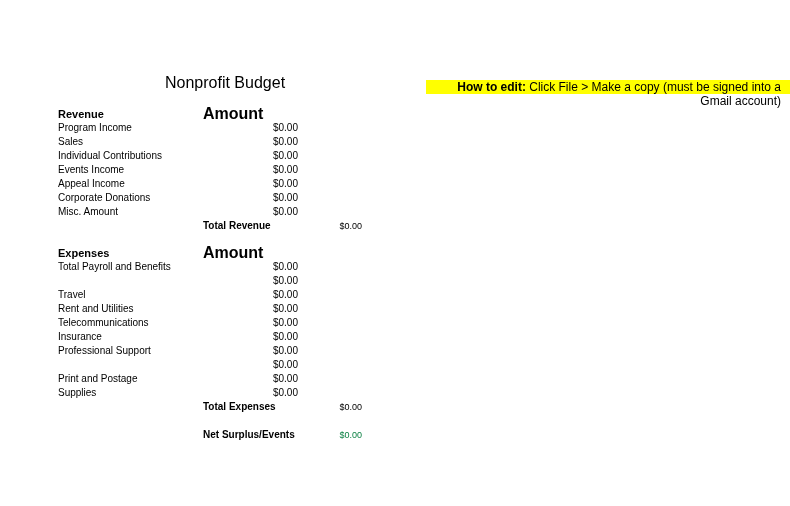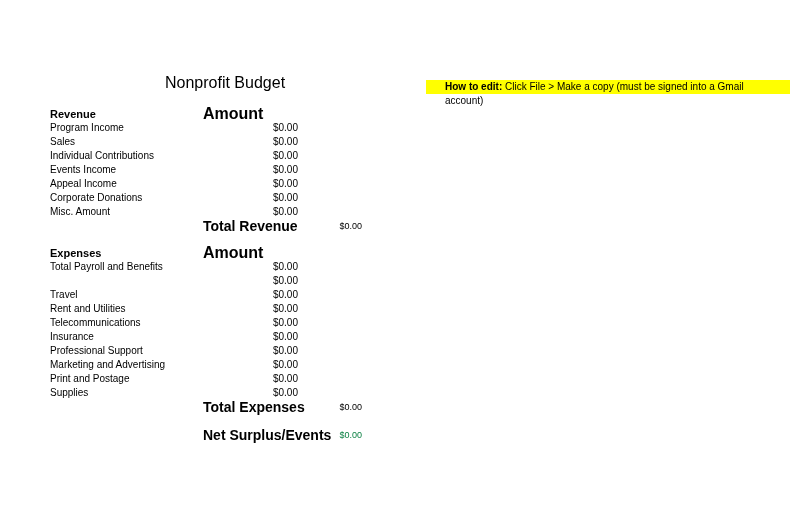--- a/index.html
+++ b/index.html
@@ -1,25 +1,25 @@
 <!DOCTYPE html>
 <html><head>
 <meta charset="utf-8">
 <style>
   html,body{margin:0;padding:0;background:#fff;}
   body{width:790px;height:506px;position:relative;overflow:hidden;font-family:"Liberation Sans",sans-serif;color:#000;}
   .title{position:absolute;left:145px;top:74px;font-size:16px;margin-left:20px;}
-  .note{position:absolute;left:426px;top:80px;height:14px;line-height:14px;background:#ffff00;font-size:10px;padding:0 19px;}
+  .note{position:absolute;left:426px;top:80px;height:14px;line-height:14px;background:#ffff00;font-size:12px;padding:0 9px;text-align:right;}
   .note b{font-weight:bold;}
   .row{position:absolute;left:0;width:790px;height:14px;line-height:14px;font-size:10px;}
-  .lbl{position:absolute;left:50px;}
+  .lbl{position:absolute;left:58px;}
   .amt{position:absolute;left:240px;width:58px;text-align:right;}
   .hdr{font-size:11px;font-weight:bold;}
   .hdr-amt{position:absolute;left:203px;font-weight:bold;font-size:16px;}
-  .tot-lbl{position:absolute;left:203px;font-weight:bold;font-size:14px;}
+  .tot-lbl{position:absolute;left:203px;font-weight:bold;font-size:10px;}
   .tot-amt{position:absolute;left:320px;width:42px;text-align:right;font-size:9px;}
   .green{color:#0b8043;}
 </style>
 </head>
 <body>
 
 <div class="title">Nonprofit Budget</div>
 <div class="note"><b>How to edit:</b><span> Click File &gt; Make a copy (must be signed into a Gmail account)</span></div>
 
 <div class="row" style="top:107px">
@@ -84,21 +84,20 @@
   </div>
 <div class="row" style="top:330px">
     <span class="lbl">Insurance</span>
     <span class="amt">$0.00</span>
   </div>
 <div class="row" style="top:344px">
     <span class="lbl">Professional Support</span>
     <span class="amt">$0.00</span>
   </div>
 <div class="row" style="top:358px">
-    <span class="lbl">Marketing and Advertising</span>
     <span class="amt">$0.00</span>
   </div>
 <div class="row" style="top:372px">
     <span class="lbl">Print and Postage</span>
     <span class="amt">$0.00</span>
   </div>
 <div class="row" style="top:386px">
     <span class="lbl">Supplies</span>
     <span class="amt">$0.00</span>
   </div>

